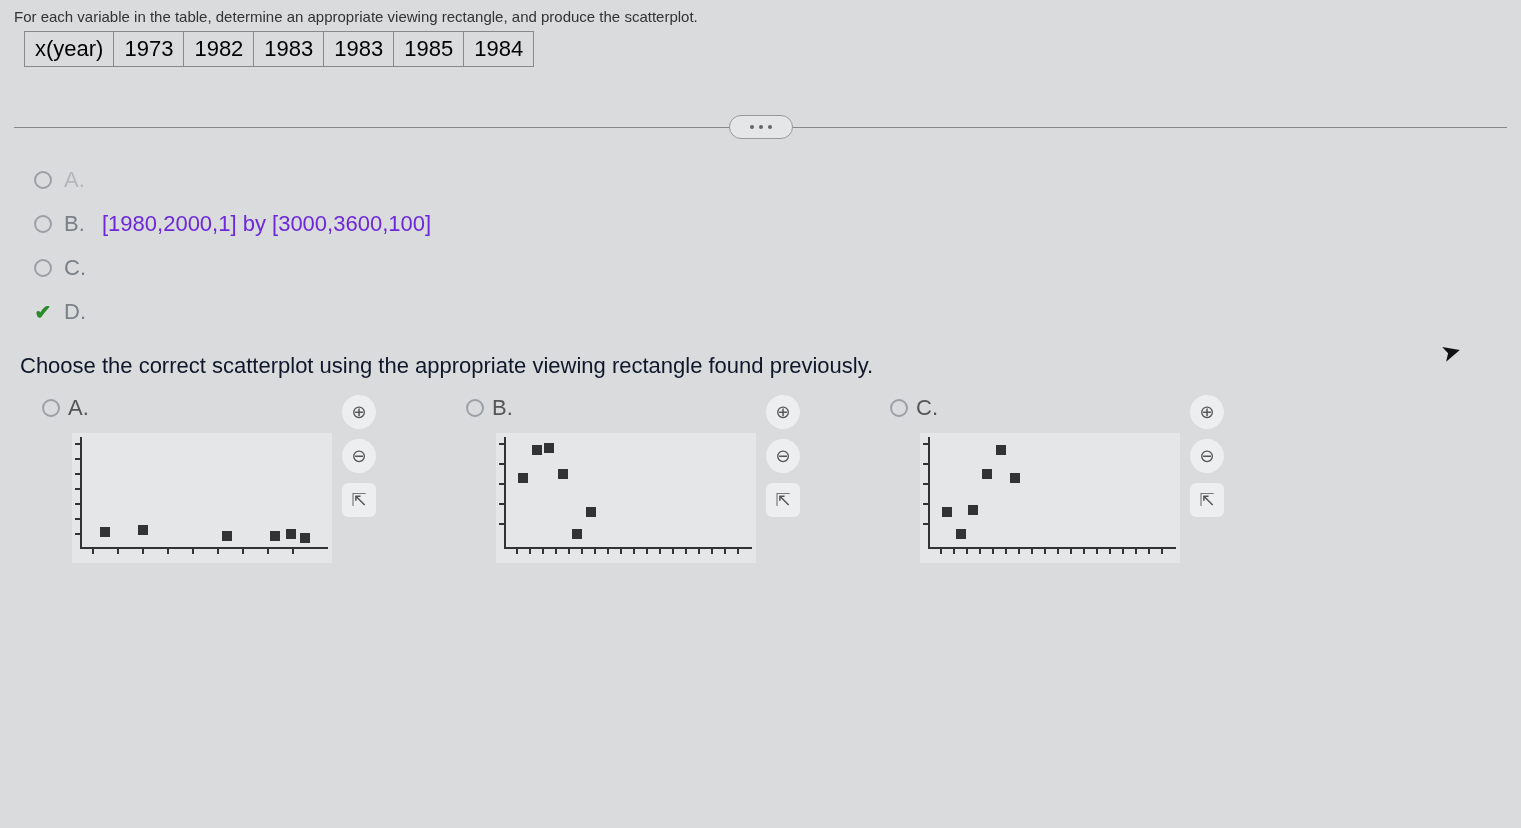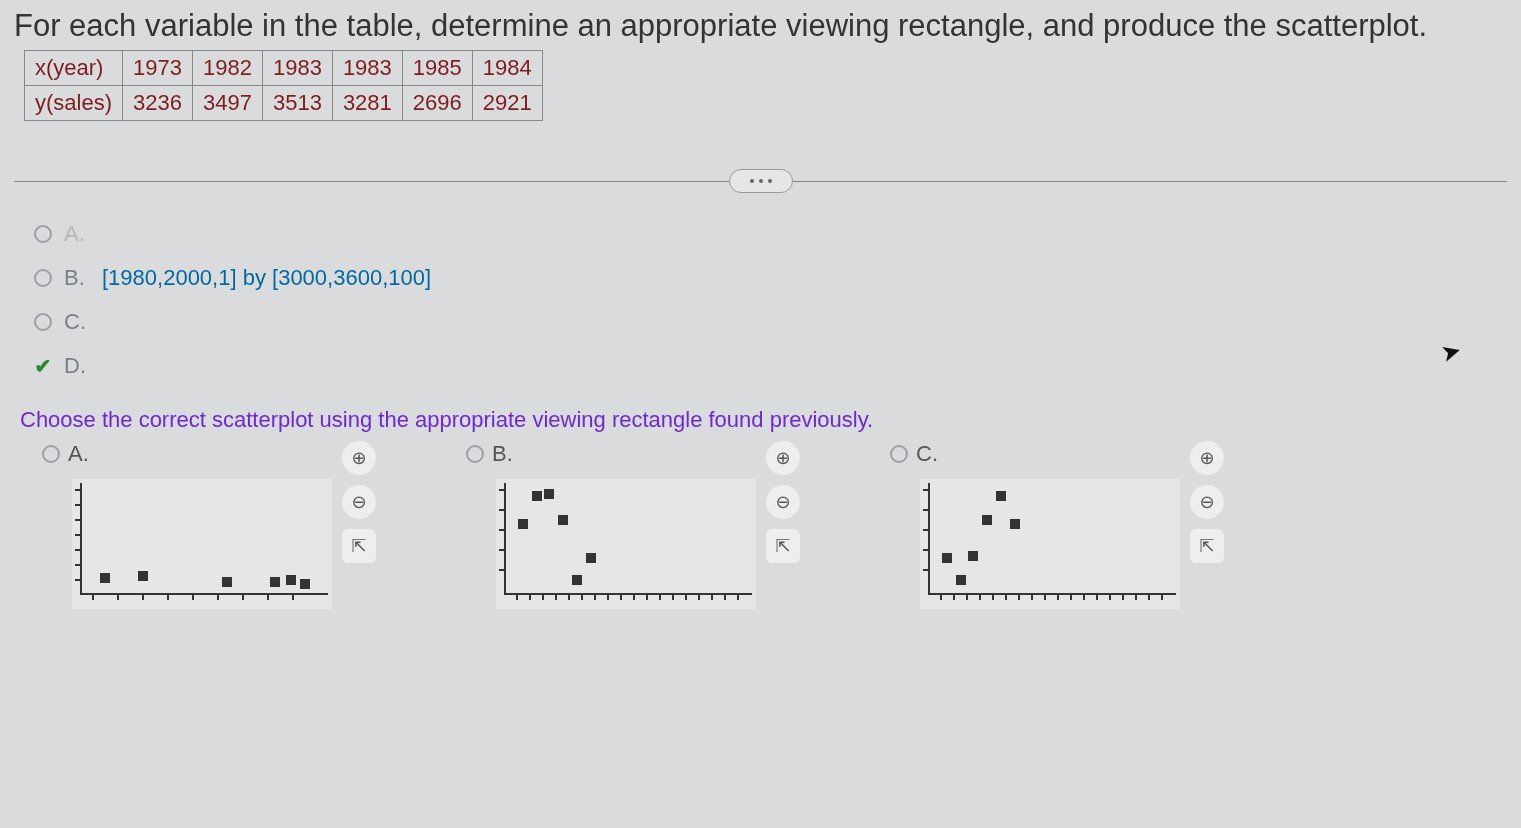--- a/index.html
+++ b/index.html
@@ -6,34 +6,34 @@
 body {
   width: 1521px;
   height: 828px;
   background: #d9dbdd;
   font-family: Arial, Helvetica, sans-serif;
   color: #3a3a3a;
   overflow: hidden;
   padding: 8px 14px;
 }
 .question-text {
-  font-size: 31px;
+  font-size: 15px;
   color: #333;
   margin-bottom: 6px;
 }
 .data-table {
   border-collapse: collapse;
   margin-left: 10px;
   background: #d9dbdd;
 }
 .data-table td {
   border: 1px solid #888;
   padding: 4px 10px;
   font-size: 22px;
-  color: #7f1d1d;
+  color: #000000;
   text-align: center;
 }
 .data-table td:first-child { text-align: left; }
 .separator-row {
   display: flex;
   align-items: center;
   margin: 48px 0 28px 0;
 }
 .sep-line {
   flex: 1;
@@ -70,27 +70,27 @@
 }
 .check-mark {
   color: #2a8a2a;
   font-size: 20px;
   font-weight: bold;
   width: 18px;
   text-align: center;
   flex-shrink: 0;
 }
 .opt-letter { color: #7a8088; min-width: 26px; }
-.opt-text   { color: #0369a1; }
+.opt-text   { color: #6d28d9; }
 .opt-text.faded { color: #a0a4aa; }
 .opt-text.selected { color: #666c72; }
 .sub-question {
   font-size: 22px;
-  color: #6d28d9;
-  margin: 28px 0 8px 6px;
+  color: #0f172a;
+  margin: 28px 0 16px 6px;
 }
 .plots-row {
   display: flex;
   align-items: flex-start;
   gap: 90px;
   margin-left: 28px;
 }
 .plot-group {
   display: flex;
   align-items: flex-start;
@@ -164,29 +164,20 @@
 <table class="data-table">
   <tbody>
       <tr>
     <td>x(year)</td>
     <td>1973</td>
     <td>1982</td>
     <td>1983</td>
     <td>1983</td>
     <td>1985</td>
     <td>1984</td>
-  </tr>
-  <tr>
-    <td>y(sales)</td>
-    <td>3236</td>
-    <td>3497</td>
-    <td>3513</td>
-    <td>3281</td>
-    <td>2696</td>
-    <td>2921</td>
   </tr>
 </tbody>
   </table>
 
 <div class="separator-row">
   <div class="sep-line"></div>
   <div class="sep-pill">
     <span class="dot"></span>
       <span class="dot"></span>
       <span class="dot"></span>

